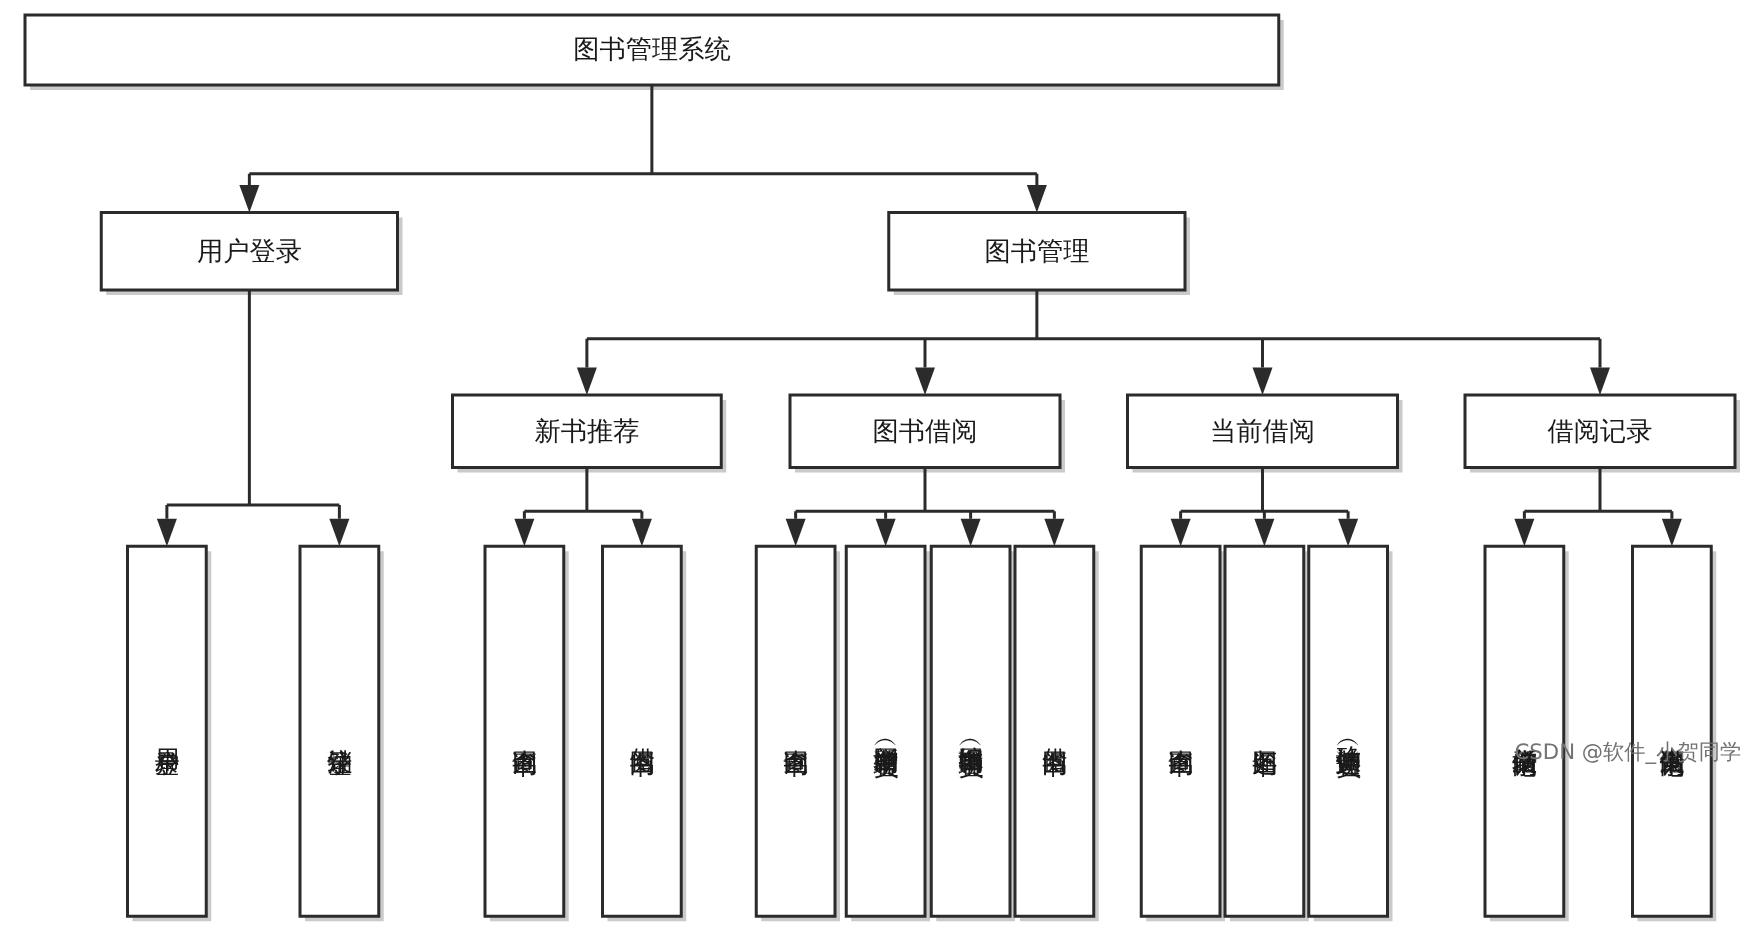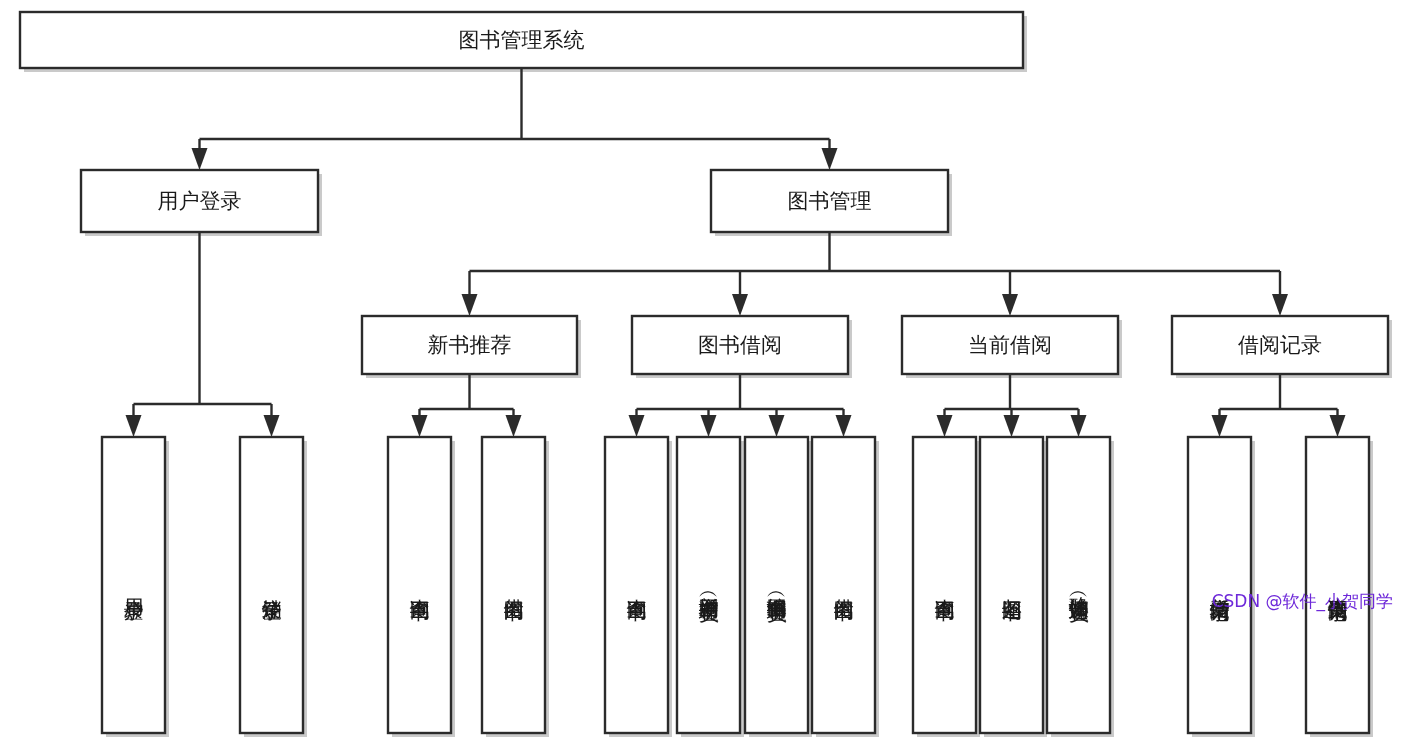--- a/index.html
+++ b/index.html
@@ -66,21 +66,21 @@
     letter-spacing: 1px;
     white-space: nowrap;
     pointer-events: none;
   }
   .watermark {
     position: absolute;
     right: 12px;
     bottom: 6px;
     font-family: "DejaVu Sans", "Liberation Sans", sans-serif;
     font-size: 17px;
-    color: #6d28d9;
+    color: #737373;
     white-space: nowrap;
     text-align: right;
   }
 </style>
 </head>
 <body>
 
 <div id="diagram-root">
 
   <svg class="diagram" viewBox="0 0 1405 747">

